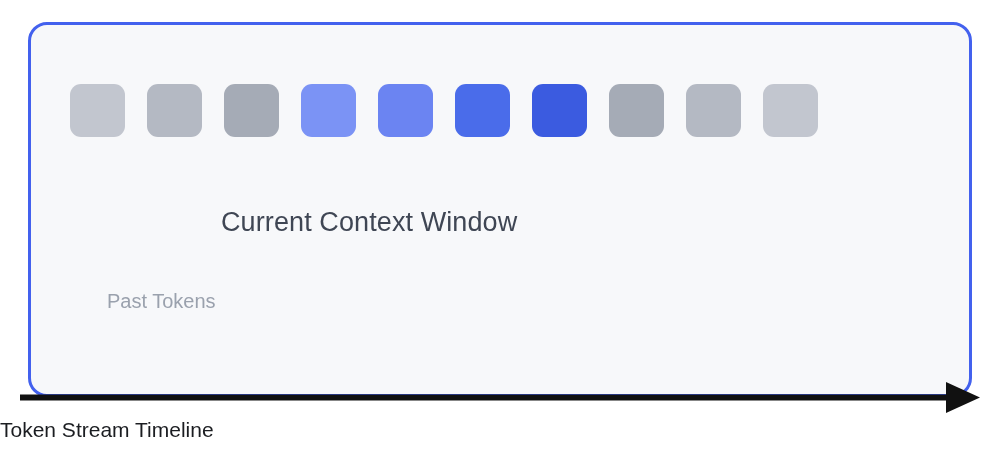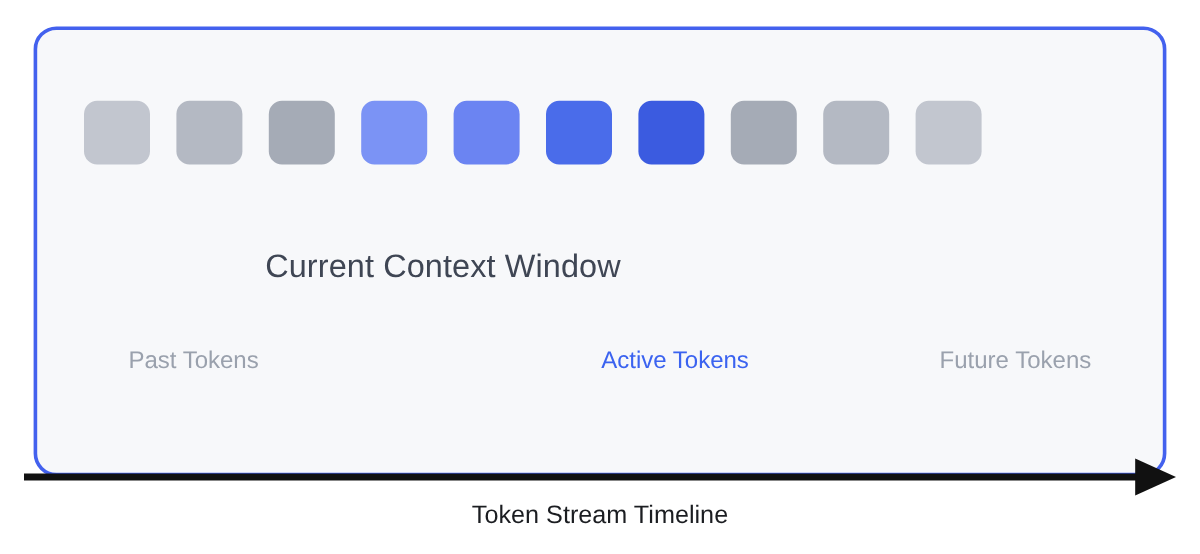--- a/index.html
+++ b/index.html
@@ -86,21 +86,20 @@
     width: 964px;
     height: 36px;
   }
 
   
   #timeline-caption {
     position: absolute;
     left: 0;
     top: 418px;
     width: 1000px;
-    text-align: center;
     font-size: 21px;
     color: #1b1d21;
   }
 </style>
 </head>
 <body>
 
 <div id="context-panel" style="border-color: rgb(67, 97, 238); background: rgb(247, 248, 250);">
 
   <div id="token-row">
@@ -112,22 +111,20 @@
       <div class="token-block" style="background: rgb(74, 108, 234);"></div>
       <div class="token-block" style="background: rgb(59, 91, 224);"></div>
       <div class="token-block" style="background: rgb(165, 171, 182);"></div>
       <div class="token-block" style="background: rgb(180, 185, 195);"></div>
       <div class="token-block" style="background: rgb(194, 198, 207);"></div>
     </div>
 
   <div id="panel-title">Current Context Window</div>
 
   <div class="zone-label" id="zone-past" style="color: rgb(154, 161, 173);">Past Tokens</div>
-  <div class="zone-label" id="zone-active" style="color: rgb(59, 99, 240);">Active Tokens</div>
-  <div class="zone-label" id="zone-future" style="color: rgb(154, 161, 173);">Future Tokens</div>
 </div>
 
 <svg id="timeline-arrow" viewBox="0 0 964 36" xmlns="http://www.w3.org/2000/svg">
   <line x1="2" y1="17.5" x2="930" y2="17.5" stroke="#111111" stroke-width="6"></line>
   <polygon points="928,2 962,17.5 928,33" fill="#111111"></polygon>
 </svg>
 
 <div id="timeline-caption">Token Stream Timeline</div>
 
 </body></html>

